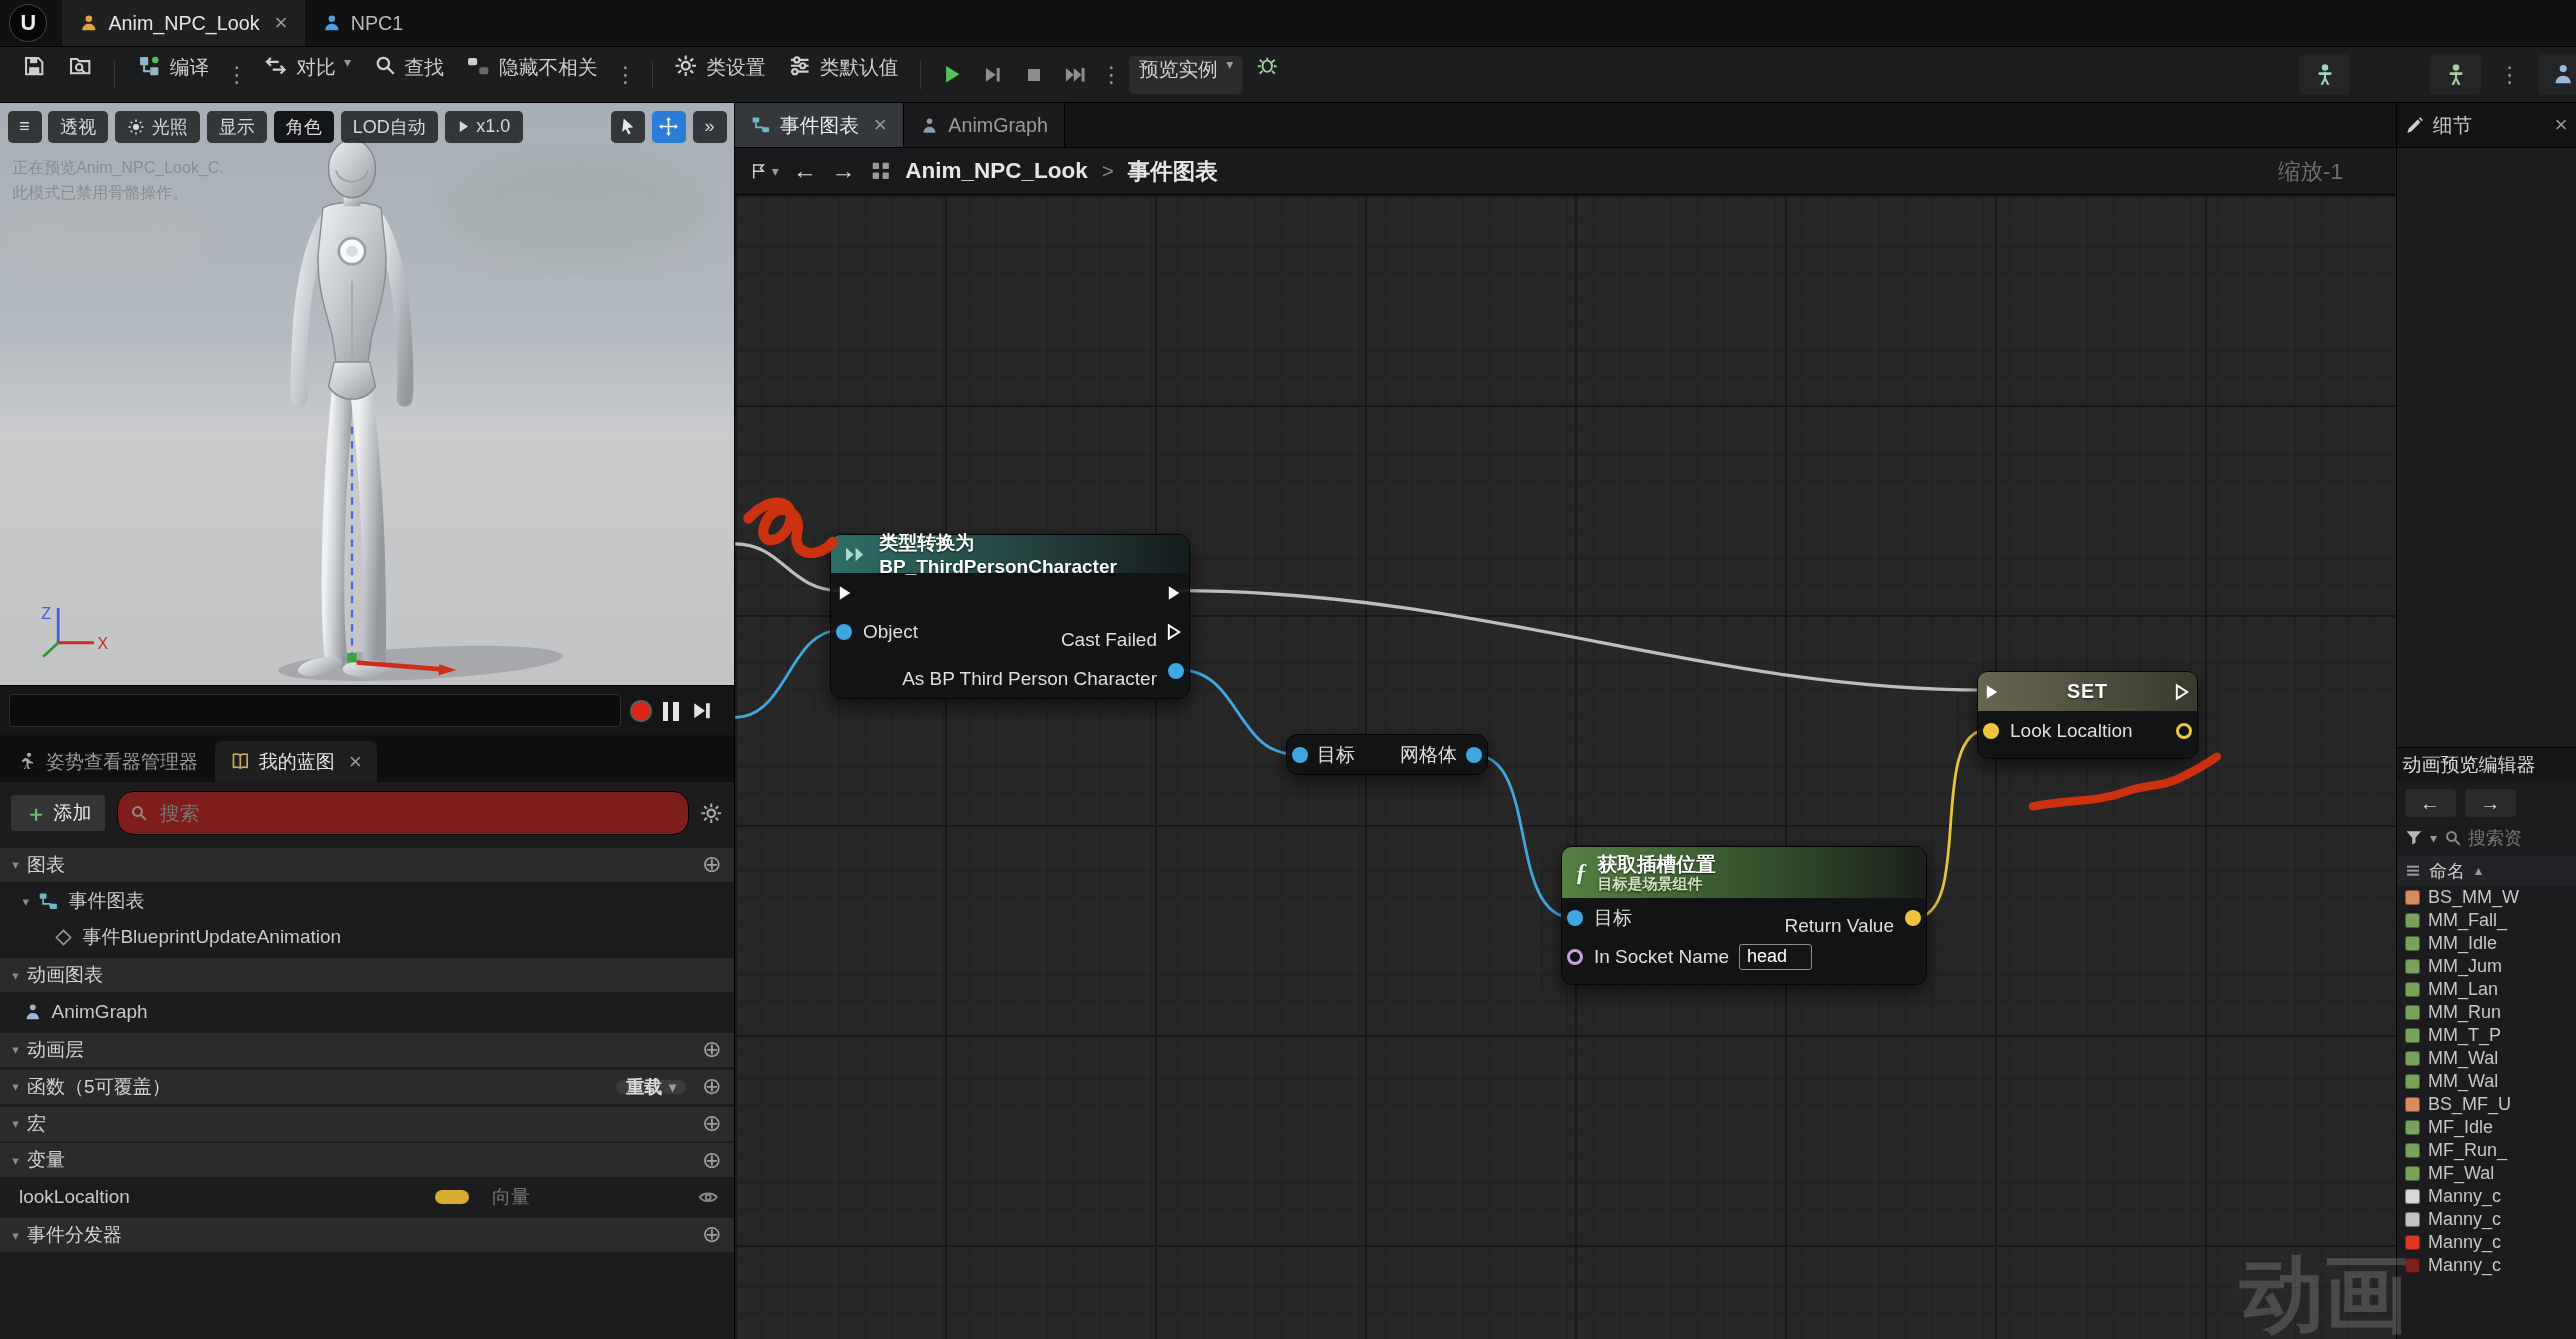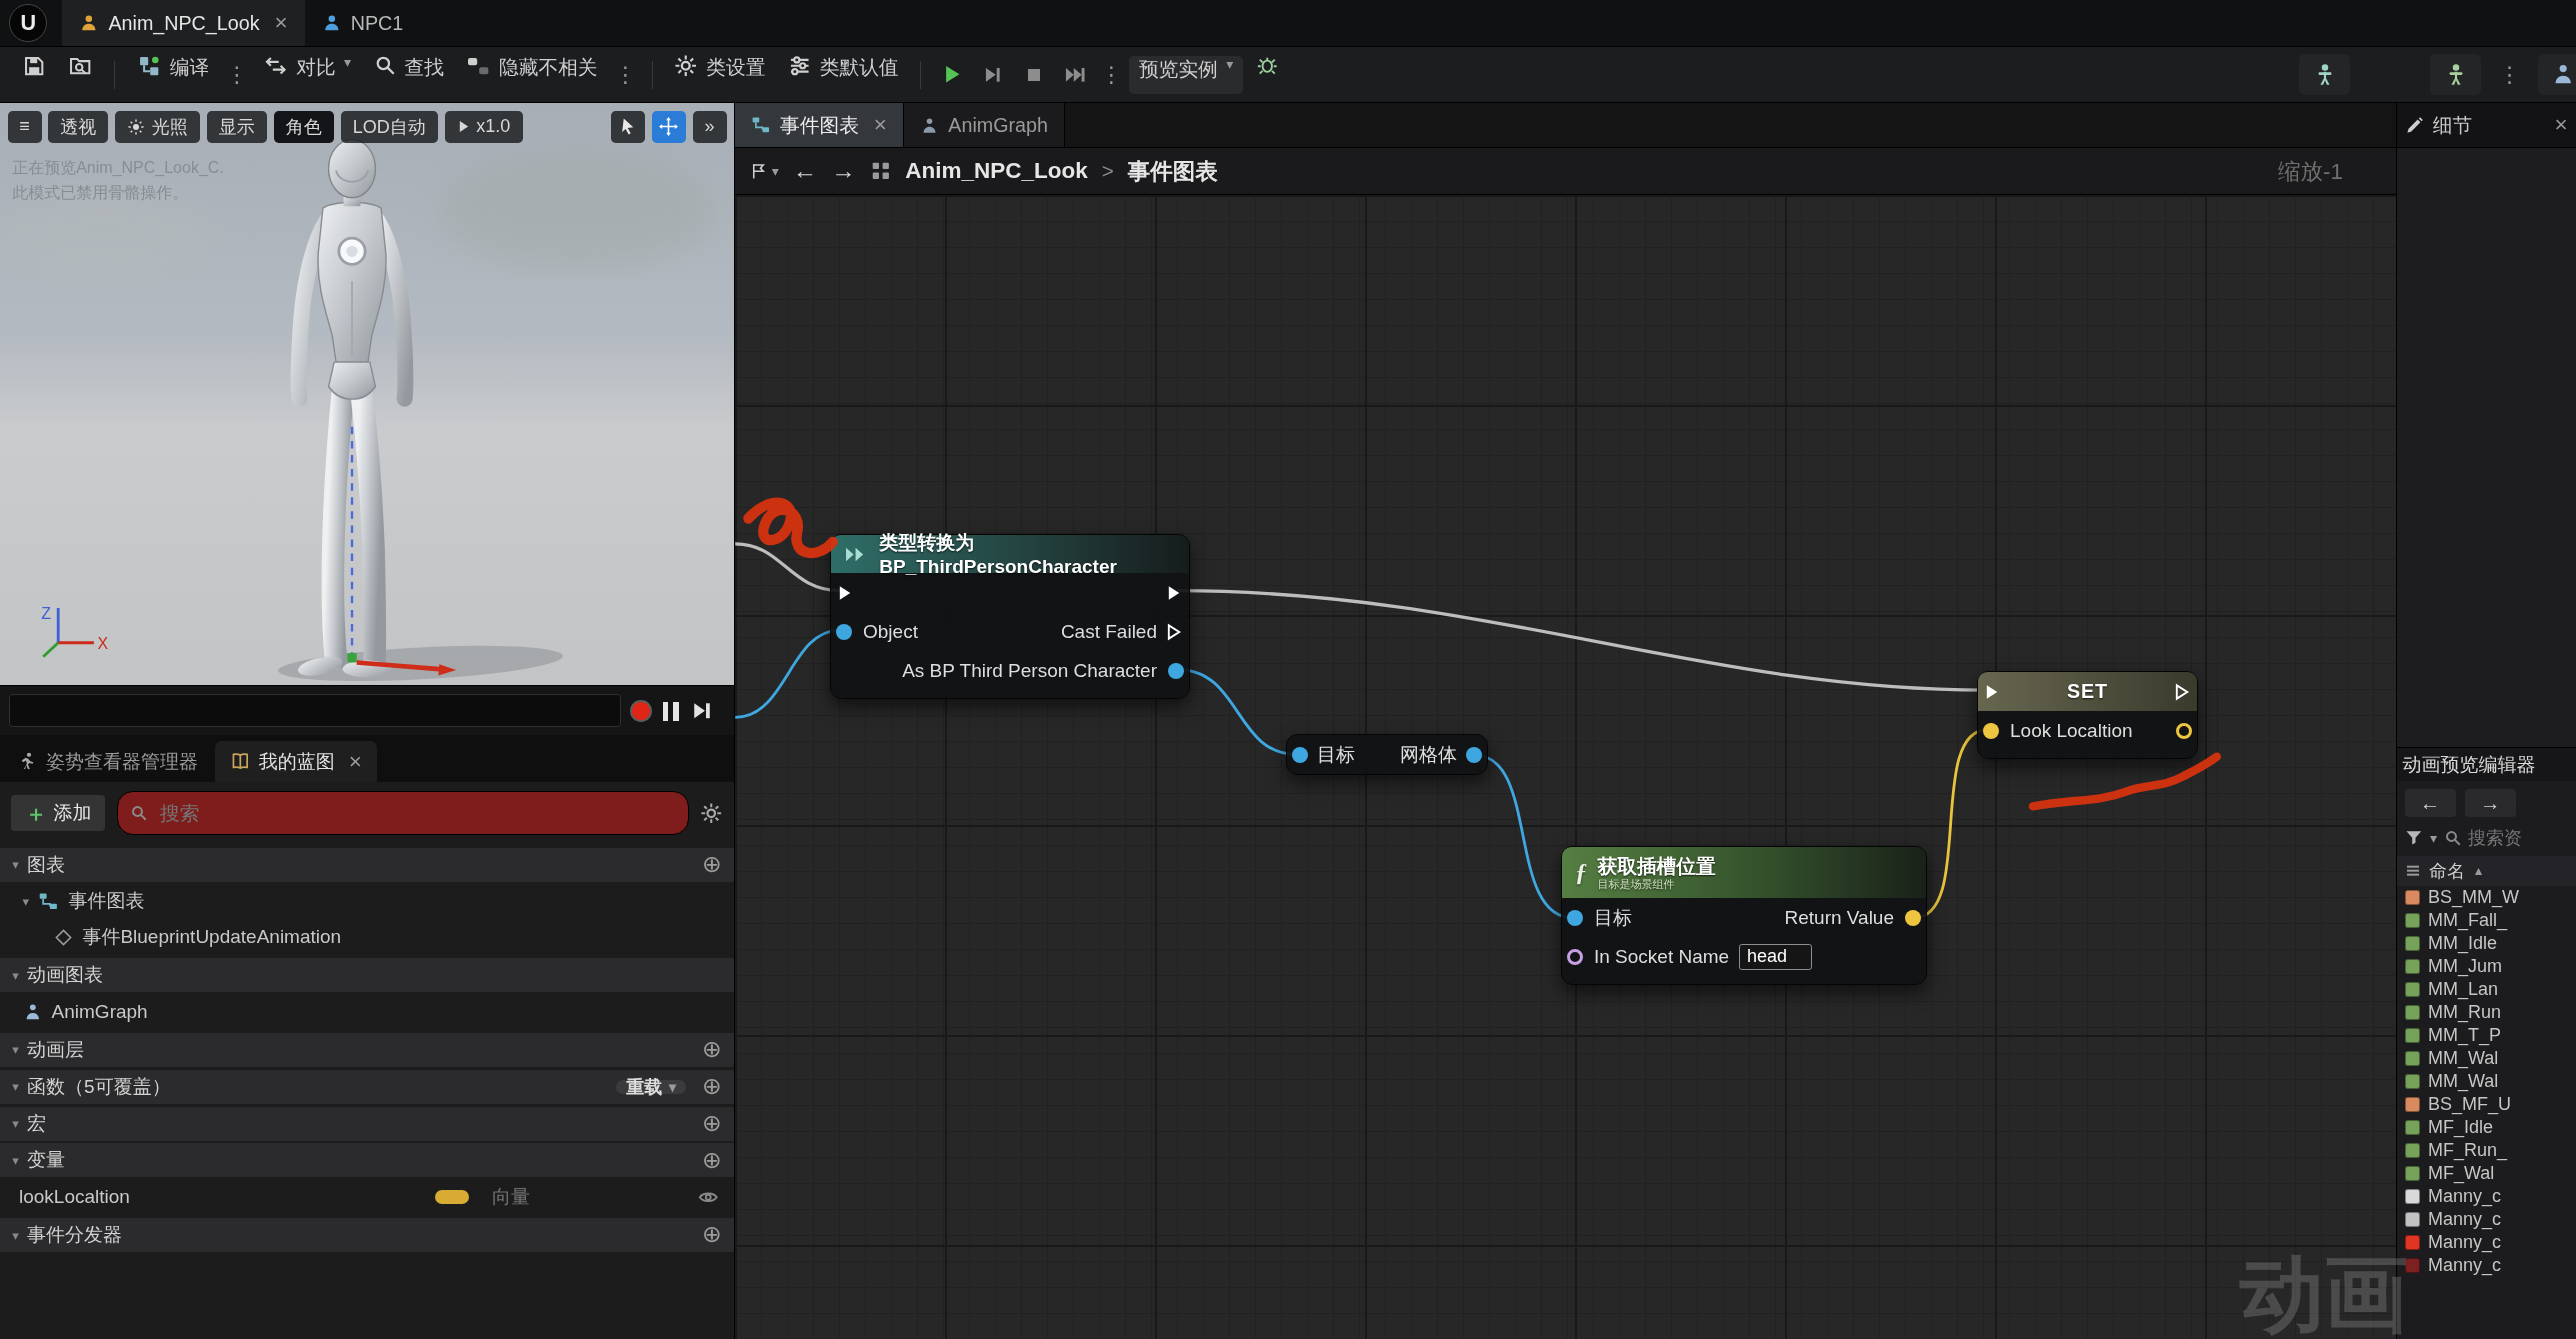--- a/index.html
+++ b/index.html
@@ -74,30 +74,30 @@
       linear-gradient(#212121 0.9px,transparent 0.9px),linear-gradient(90deg,#212121 0.9px,transparent 0.9px);
     background-size:210px 210px,210px 210px,26px 26px,26px 26px;}
   #wires,#annotations{position:absolute;left:0;top:0;z-index:1;}
   #annotations{z-index:3;}
   
   .node{position:absolute;background:rgba(16,18,20,0.93);border:1.4px solid #050505;border-radius:11.3px;box-shadow:0 7.5px 17px rgba(0,0,0,0.55);z-index:2;}
   .nhead{height:38px;display:flex;align-items:center;gap:10.3px;padding:0 13px;border-radius:9.4px 9.4px 0 0;color:#fff;font-size:19.7px;font-weight:bold;text-shadow:0 0.9px 1.9px rgba(0,0,0,0.7);}
   .chead{background:linear-gradient(90deg,#2f6e68 0%,#24423f 55%,rgba(26,36,35,0.55) 100%);}
   .shead{height:51px;background:linear-gradient(90deg,#567f42 0%,#33512b 55%,rgba(33,44,28,0.55) 100%);}
   .shead .htxt{display:flex;flex-direction:column;line-height:1.15;}
-  .shead .t2{font-size:11px;font-weight:normal;color:#cfe0c2;}
+  .shead .t2{font-size:15px;font-weight:bold;color:#cfe0c2;}
   .fn-icon{font-family:"Liberation Serif","DejaVu Serif",serif;font-style:italic;font-size:24.4px;color:#eaf2e4;}
   .sethead{background:linear-gradient(90deg,#676750 0%,#3a3a2d 100%);justify-content:center;height:39px;position:relative;}
   .set-title{font-size:19.7px;letter-spacing:0.9px;}
   .prow{position:relative;height:39px;color:#dedede;font-size:19px;}
   .nodepad{padding-bottom:7.5px;}
   .pin{position:absolute;top:50%;transform:translateY(-50%);display:flex;}
   .pin.pl{left:4.7px;} .pin.pr{right:4.7px;}
   .plabel{position:absolute;top:50%;transform:translateY(-50%);white-space:nowrap;}
-  .plabel.l{left:32px;} .plabel.r{right:32px;}
+  .plabel.l{left:32px;} .plabel.r{right:32px;margin-top:8px;}
   .cpin{width:16px;height:16px;border-radius:50%;display:block;}
   .cpin.blue{background:#3fa7e0;} .cpin.gold{background:#eec53f;}
   .cpin.goldh{border:3.3px solid #eec53f;background:transparent;}
   .cpin.lavh{border:3.3px solid #c79fe3;background:transparent;}
   .pin-input{width:73px;height:26px;background:#151515;border:0.9px solid #8f8f8f;border-radius:2.8px;color:#fff;font:inherit;font-size:18px;padding:0 7.5px;margin-left:9.4px;}
   .meshnode{height:41px;display:flex;align-items:center;justify-content:space-between;padding:0 30px;font-size:19px;color:#e0e0e0;}
   
   #watermark{position:absolute;left:1790px;top:1169px;font-family:"Liberation Serif","DejaVu Serif",serif;font-weight:bold;font-size:79px;color:#ffffff;z-index:50;letter-spacing:1.9px;white-space:nowrap;}
   #watermark-faint{position:absolute;left:2240px;top:1238px;font-size:84px;font-weight:bold;color:rgba(205,205,210,0.22);z-index:50;}
   

